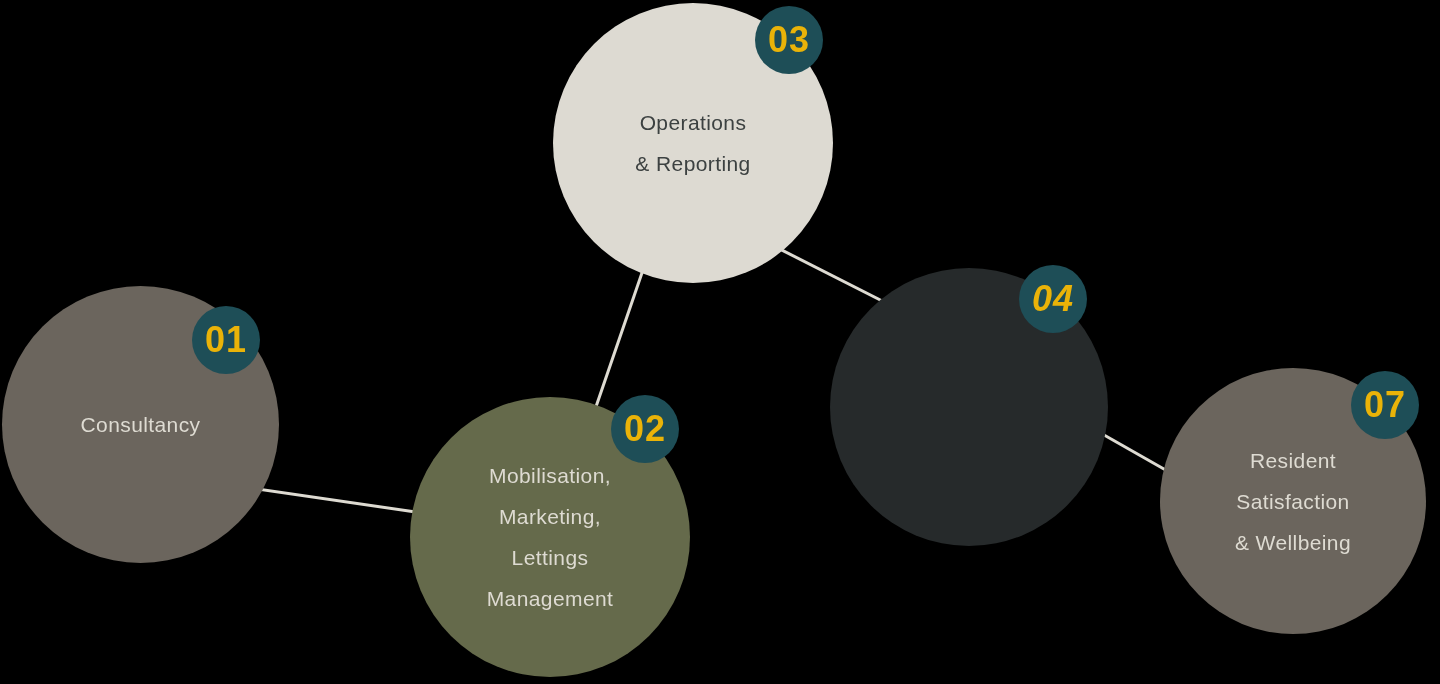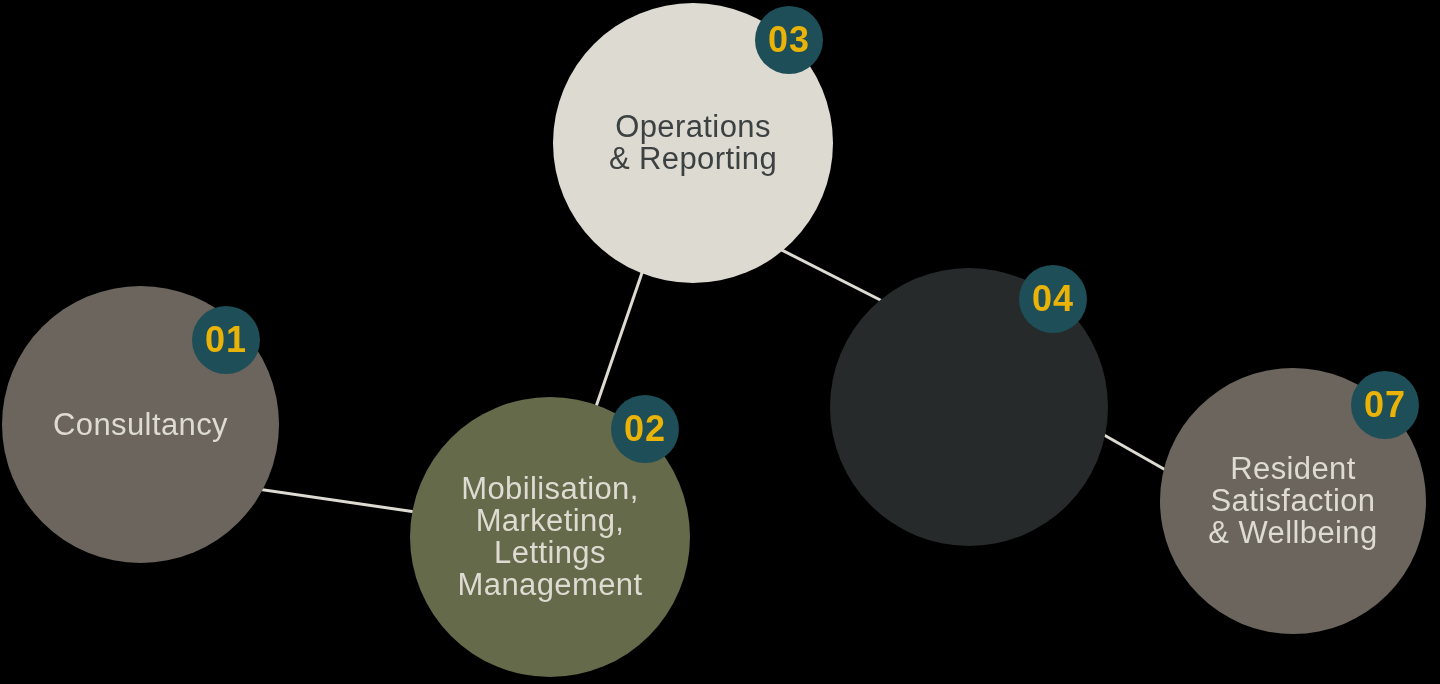--- a/index.html
+++ b/index.html
@@ -27,22 +27,22 @@
     position: absolute;
     border-radius: 50%;
     z-index: 2;
     display: flex;
     align-items: center;
     justify-content: center;
   }
   .node-label {
     text-align: center;
     white-space: pre-line;
-    font-size: 31px;
-    line-height: 32px;
+    font-size: 21px;
+    line-height: 41px;
     letter-spacing: 0.4px;
     font-weight: 400;
     user-select: none;
   }
   .badge {
     position: absolute;
     width: 68px;
     height: 68px;
     border-radius: 50%;
     background: #1e4e57;
@@ -58,21 +58,21 @@
   }
   
   .c1 { left: 2px;    top: 286px; width: 277px; height: 277px; background: #6b655d; color: #dedbd2; }
   .c2 { left: 410px;  top: 397px; width: 280px; height: 280px; background: #656a4b; color: #dedbd2; }
   .c3 { left: 553px;  top: 3px;   width: 280px; height: 280px; background: #dddad2; color: #3c4141; }
   .c4 { left: 830px;  top: 268px; width: 278px; height: 278px; background: #262a2b; color: #dedbd2; }
   .c5 { left: 1160px; top: 368px; width: 266px; height: 266px; background: #6b655d; color: #dedbd2; }
   .c1 .badge { left: 190px; top: 20px; }
   .c2 .badge { left: 201px; top: -2px; text-align: center; }
   .c3 .badge { left: 202px; top: 3px; }
-  .c4 .badge { left: 189px; top: -3px; }
+  .c4 .badge { left: 189px; top: -3px; font-style: italic; }
   .c5 .badge { left: 191px; top: 3px; }
 </style>
 </head>
 <body>
 
 <div class="stage">
 
   <svg class="connectors" width="1440" height="684" viewBox="0 0 1440 684">
     <line x1="230" y1="485" x2="450" y2="517" stroke="#dedbd2" stroke-width="3"></line>
     <line x1="655" y1="235" x2="588" y2="430" stroke="#dedbd2" stroke-width="3"></line>

